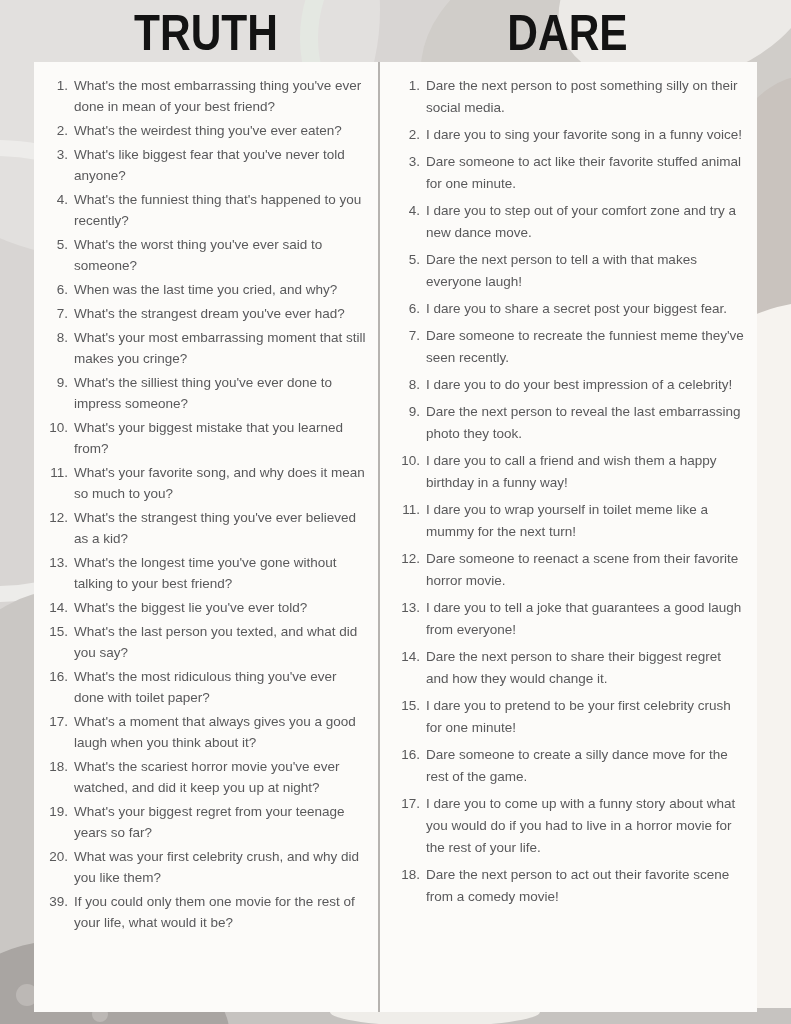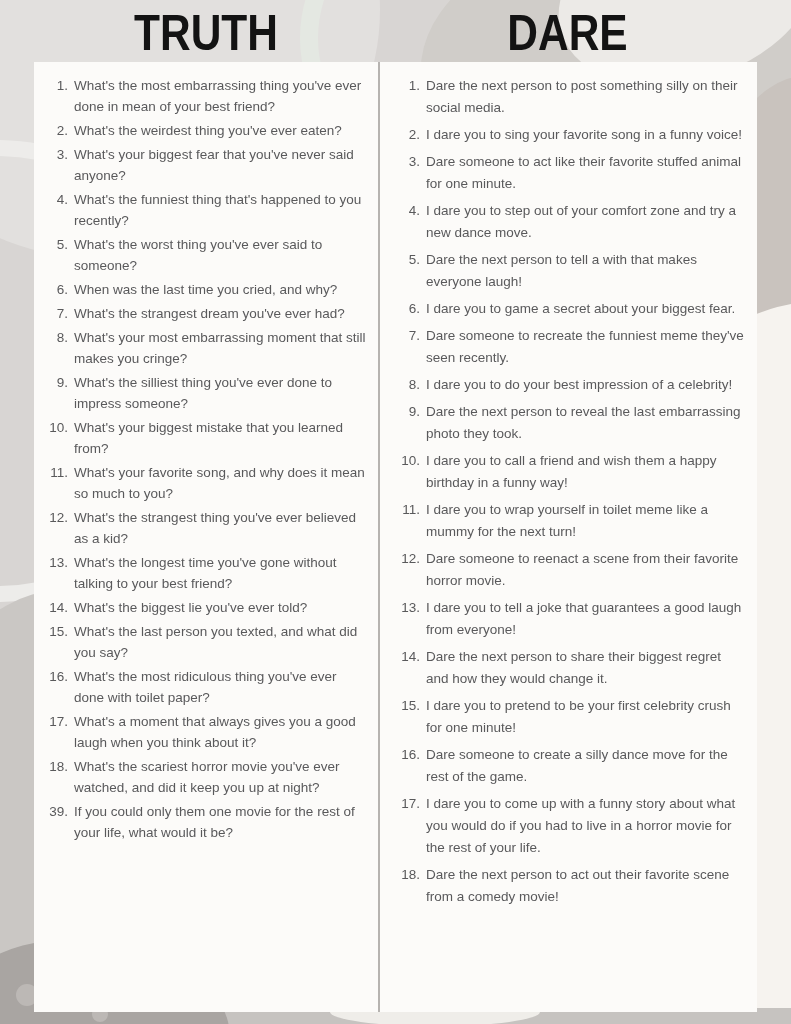--- a/index.html
+++ b/index.html
@@ -76,21 +76,21 @@
         <li>
           <span class="num">1.</span>
           <span class="txt">What's the most embarrassing thing you've ever done in mean of your best friend?</span>
         </li>
         <li>
           <span class="num">2.</span>
           <span class="txt">What's the weirdest thing you've ever eaten?</span>
         </li>
         <li>
           <span class="num">3.</span>
-          <span class="txt">What's your biggest fear that you've never said anyone?</span>
+          <span class="txt">What's like biggest fear that you've never told anyone?</span>
         </li>
         <li>
           <span class="num">4.</span>
           <span class="txt">What's the funniest thing that's happened to you recently?</span>
         </li>
         <li>
           <span class="num">5.</span>
           <span class="txt">What's the worst thing you've ever said to someone?</span>
         </li>
         <li>
@@ -137,20 +137,28 @@
           <span class="num">16.</span>
           <span class="txt">What's the most ridiculous thing you've ever done with toilet paper?</span>
         </li>
         <li>
           <span class="num">17.</span>
           <span class="txt">What's a moment that always gives you a good laugh when you think about it?</span>
         </li>
         <li>
           <span class="num">18.</span>
           <span class="txt">What's the scariest horror movie you've ever watched, and did it keep you up at night?</span>
+        </li>
+        <li>
+          <span class="num">19.</span>
+          <span class="txt">What's your biggest regret from your teenage years so far?</span>
+        </li>
+        <li>
+          <span class="num">20.</span>
+          <span class="txt">What was your first celebrity crush, and why did you like them?</span>
         </li>
         <li>
           <span class="num">39.</span>
           <span class="txt">If you could only them one movie for the rest of your life, what would it be?</span>
         </li>
       </ol>
   </div>
   <div class="col-divider"></div>
   <div class="col col-right">
     <ol>
@@ -169,21 +177,21 @@
         <li>
           <span class="num">4.</span>
           <span class="txt">I dare you to step out of your comfort zone and try a new dance move.</span>
         </li>
         <li>
           <span class="num">5.</span>
           <span class="txt">Dare the next person to tell a with that makes everyone laugh!</span>
         </li>
         <li>
           <span class="num">6.</span>
-          <span class="txt">I dare you to game a secret about your biggest fear.</span>
+          <span class="txt">I dare you to share a secret post your biggest fear.</span>
         </li>
         <li>
           <span class="num">7.</span>
           <span class="txt">Dare someone to recreate the funniest meme they've seen recently.</span>
         </li>
         <li>
           <span class="num">8.</span>
           <span class="txt">I dare you to do your best impression of a celebrity!</span>
         </li>
         <li>

